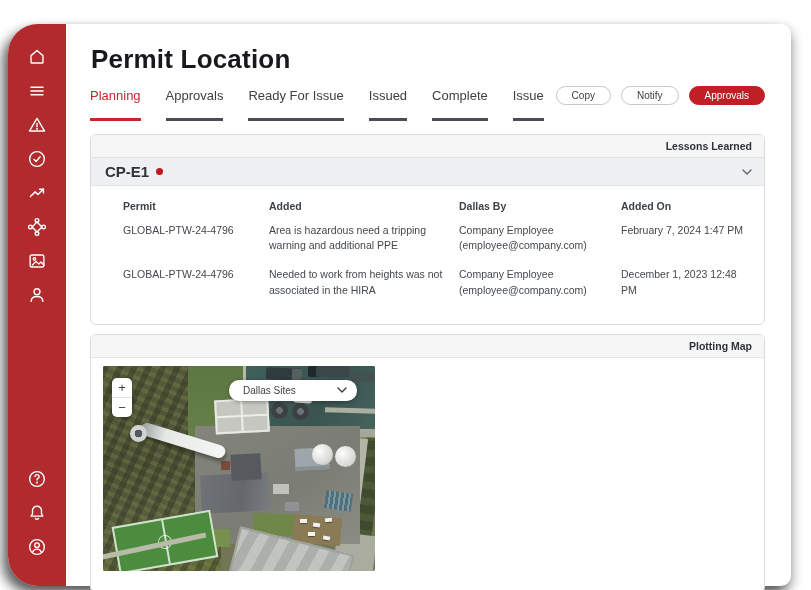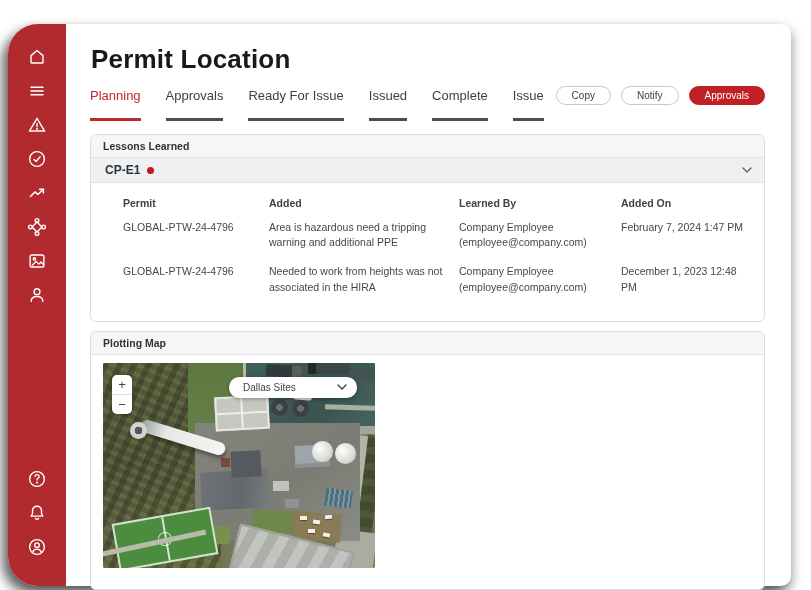--- a/index.html
+++ b/index.html
@@ -31,24 +31,24 @@
   .tab.active { color:#C3282D; border-bottom-color:#C3282D; }
 
   .action-row { position:absolute; top:62px; right:26px; display:flex; gap:10px; }
   .btn { height:19px; padding:0 15px; border-radius:10px; border:1px solid #c6c8ca; background:#fff;
          font-size:10px; font-weight:500; color:#3c4043; display:flex; align-items:center; cursor:pointer; font-family:inherit; }
   .btn.primary { background:#C11F26; border-color:#C11F26; color:#fff; }
 
   
   .panel { border:1px solid #dcdcde; border-radius:6px; background:#fff; overflow:hidden; }
   .panel-lessons { margin-top:13px; }
-  .panel-header { background:#f6f6f7; border-bottom:1px solid #e4e4e6; padding:5px 12px; font-size:10.5px; font-weight:700; color:#2e3338; }
+  .panel-header { background:#f6f6f7; border-bottom:1px solid #e4e4e6; padding:5px 12px; font-size:10.5px; font-weight:700; color:#2e3338;text-align:right; }
 
   .group-row { background:#eef0f2; border-bottom:1px solid #e4e4e6; padding:5px 12px 5px 14px; display:flex; align-items:center; cursor:pointer; }
-  .group-label { font-size:12px; font-weight:600; color:#2e3338; }
+  .group-label { font-size:15px; font-weight:600; color:#2e3338; }
   .red-dot { width:7px; height:7px; border-radius:50%; background:#C0181E; margin-left:7px; }
   .chev { margin-left:auto; display:flex; }
 
   .lessons-table { padding:14px 0 12px 32px; display:grid; grid-template-columns:146px 190px 162px 1fr; font-size:10.5px; color:#43484d; row-gap:0; }
   .lt-head { font-weight:600; color:#3e4347; padding-bottom:11px; }
   .lt-cell { padding:0 14px 14px 0; line-height:1.45; }
 
   
   .panel-map { margin-top:9px; }
   .map-body { padding:8px 12px 21px 12px; }
@@ -228,21 +228,21 @@
         <span class="chev">
           <svg width="10" height="6" viewBox="0 0 10 6" fill="none" stroke="#5f6368" stroke-width="1.4" stroke-linecap="round" stroke-linejoin="round">
               <polyline points="1,1 5,5 9,1"></polyline>
             </svg>
         </span>
       </div>
 
       <div class="lessons-table">
         <div class="lt-head">Permit</div>
         <div class="lt-head">Added</div>
-        <div class="lt-head">Learned By</div>
+        <div class="lt-head">Dallas By</div>
         <div class="lt-head">Added On</div>
 
         <div class="lt-cell">GLOBAL-PTW-24-4796</div>
         <div class="lt-cell">Area is hazardous need a tripping warning and additional PPE</div>
         <div class="lt-cell">
           <div>Company Employee</div>
           <div>(employee@company.com)</div>
         </div>
         <div class="lt-cell">February 7, 2024 1:47 PM</div>
 

